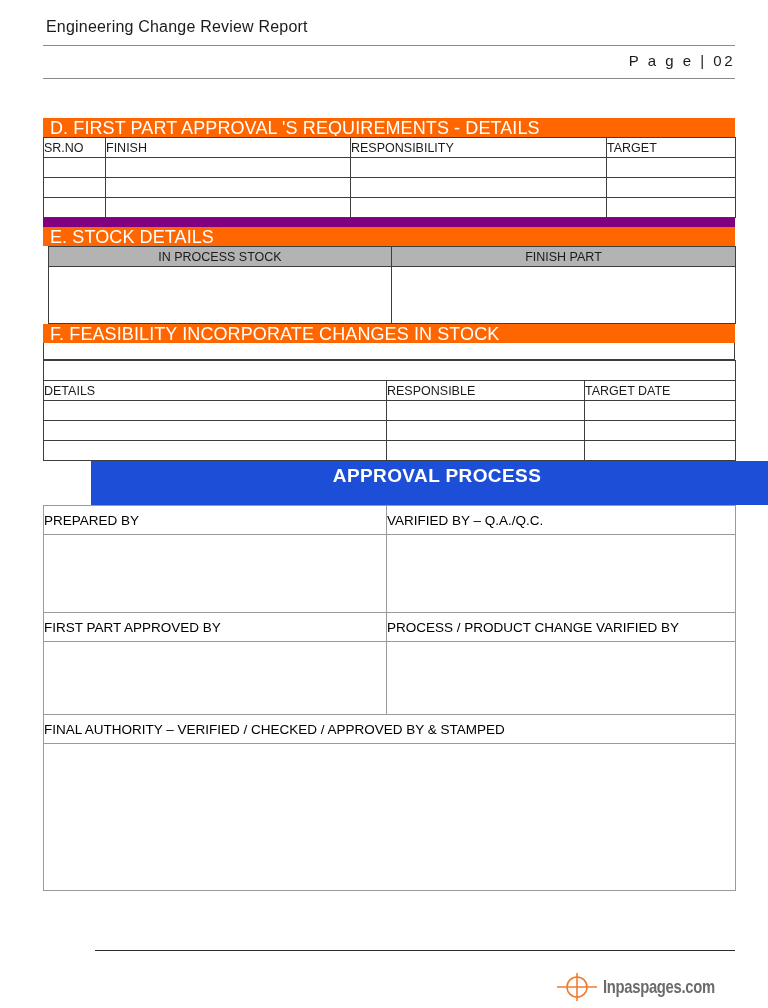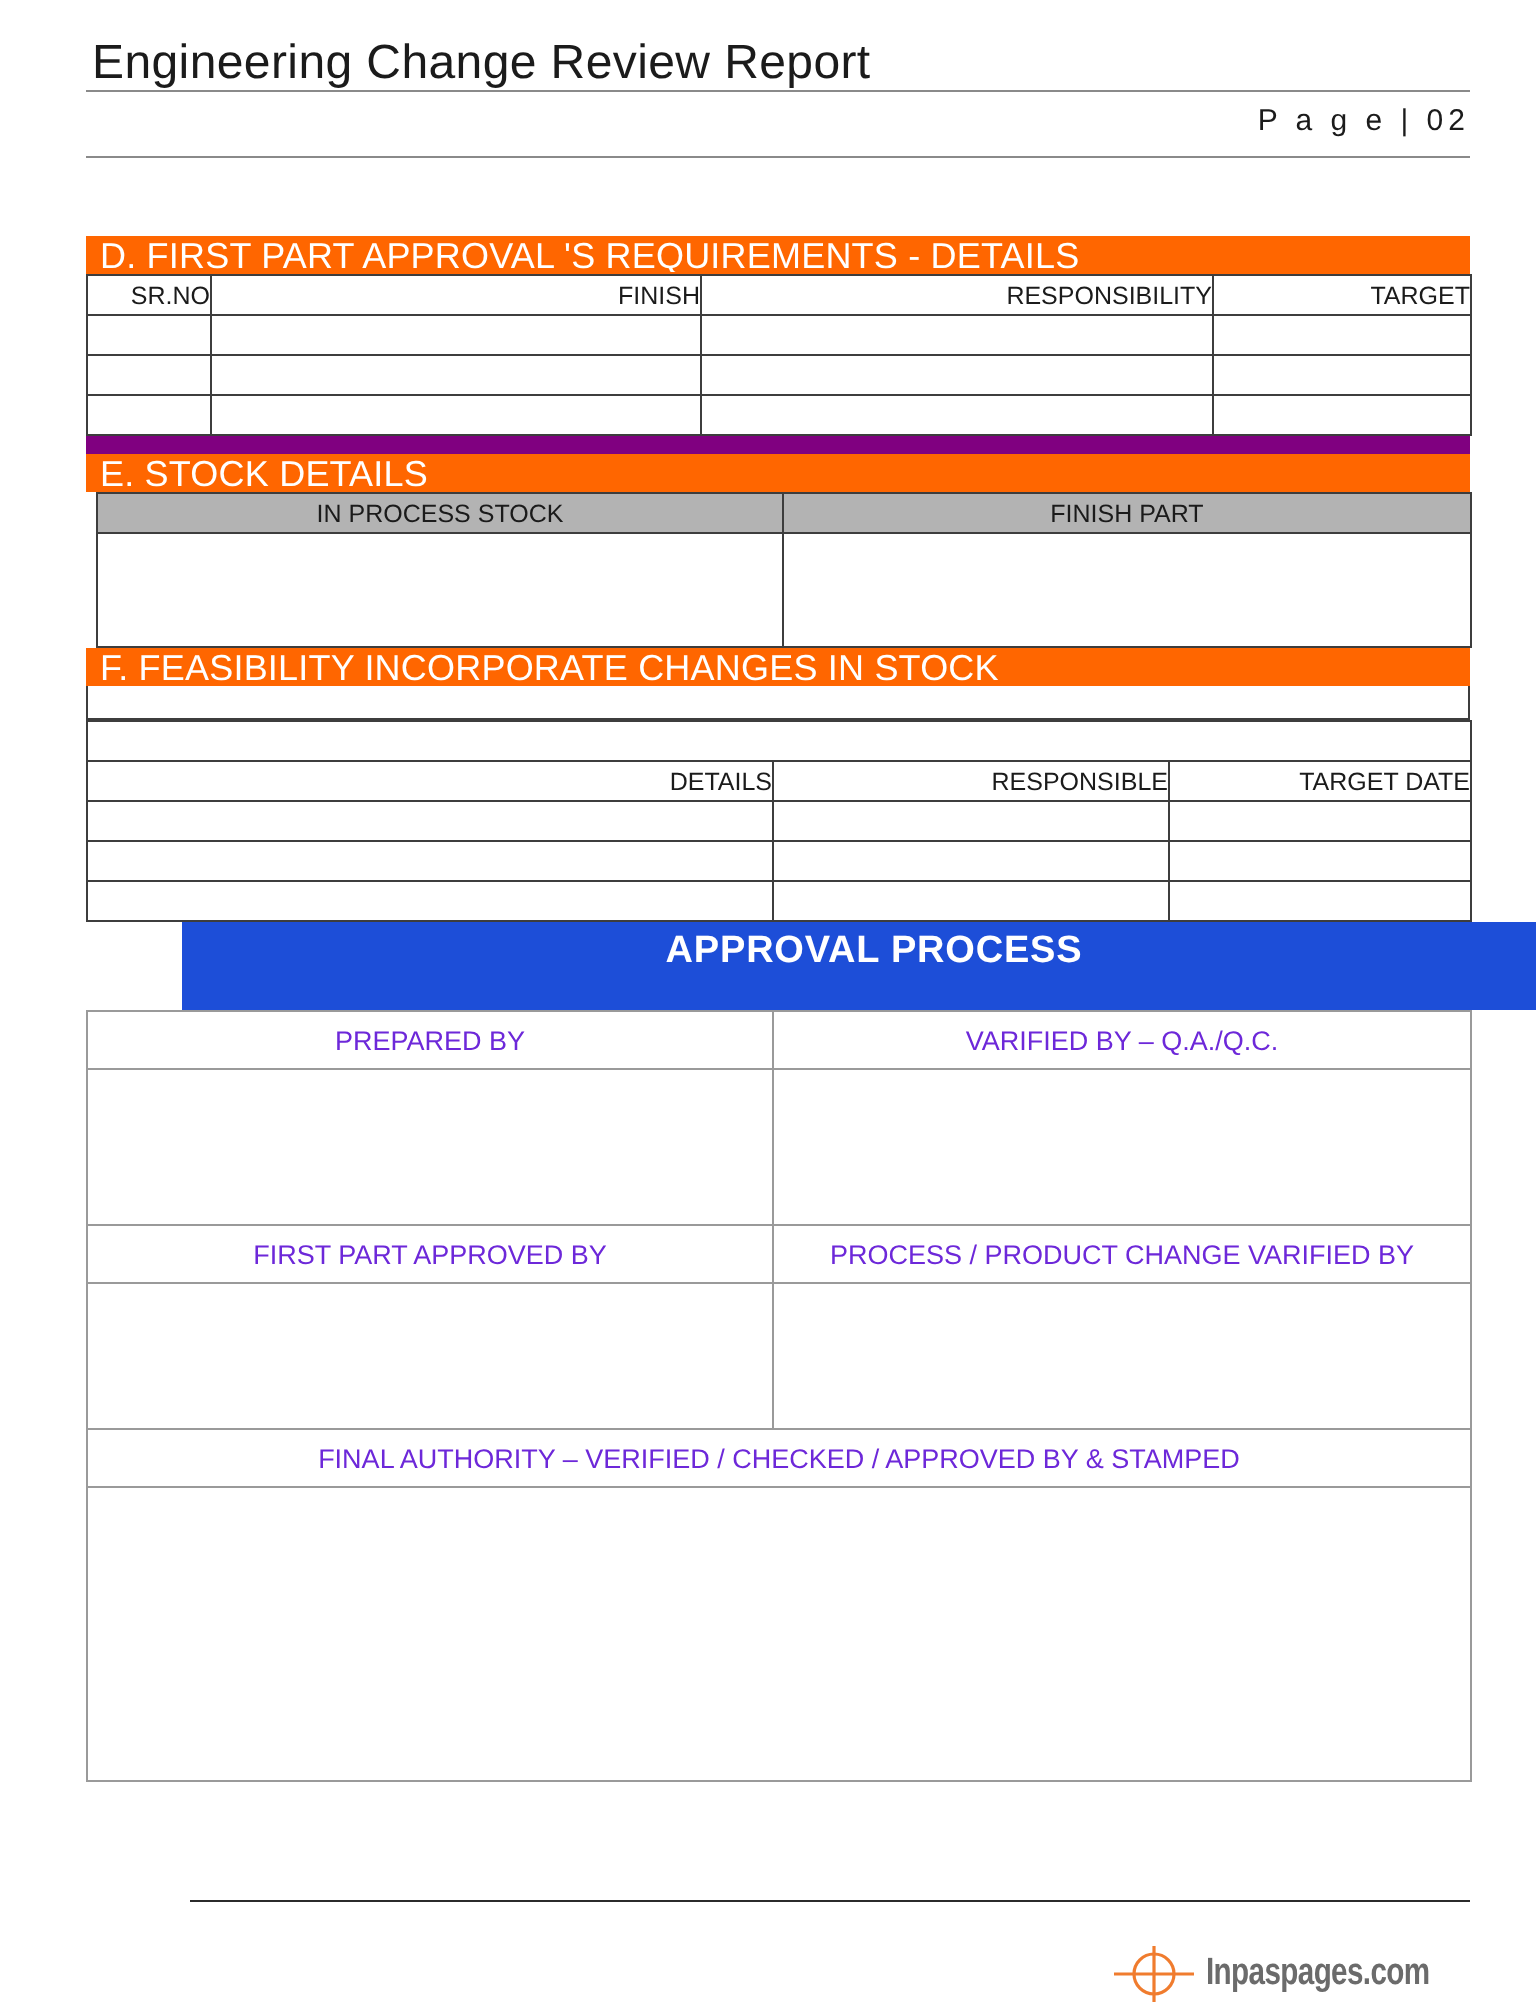--- a/index.html
+++ b/index.html
@@ -19,21 +19,21 @@
   
   .page-header {
     position: absolute;
     left: 0; top: 0;
     width: 768px;
   }
   .doc-title {
     position: absolute;
     left: 46px;
     top: 18px;
-    font-size: 24px;
+    font-size: 16px;
     font-weight: 400;
     letter-spacing: 0.2px;
     color: #1b1b1b;
     white-space: nowrap;
   }
   .rule-top {
     position: absolute;
     left: 43px;
     top: 45px;
     width: 692px;
@@ -104,21 +104,21 @@
   table.grid {
     border-collapse: collapse;
     table-layout: fixed;
     width: 692px;
     font-size: 12.5px;
   }
   table.grid td {
     border: 1px solid #3d3d3d;
     padding: 0;
     height: 19px;
-    text-align: right;
+    text-align: left;
     vertical-align: middle;
     background: #ffffff;
   }
   td.hdr-gray {
     background: #b3b3b3;
     font-size: 12.5px;
     color: #1b1b1b;
   }
   td.hdr-darkgray {
     background: #6e6e6e;
@@ -159,24 +159,24 @@
   
   table.approval {
     border-collapse: collapse;
     table-layout: fixed;
     width: 692px;
     font-size: 13.5px;
   }
   table.approval td {
     border: 1px solid #9a9a9a;
     padding: 0;
-    text-align: center;
+    text-align: left;
     vertical-align: middle;
     background: #ffffff;
-    color: #6d28d9;
+    color: #000000;
   }
   td.ap-label { height: 28px; }
   td.ap-box   { height: 77px; }
   td.ap-box-tall { height: 72px; }
   td.final-label { height: 28px; margin-top: 45px; }
   td.final-box { height: 146px; }
 
   
   .footer-rule {
     position: absolute;

